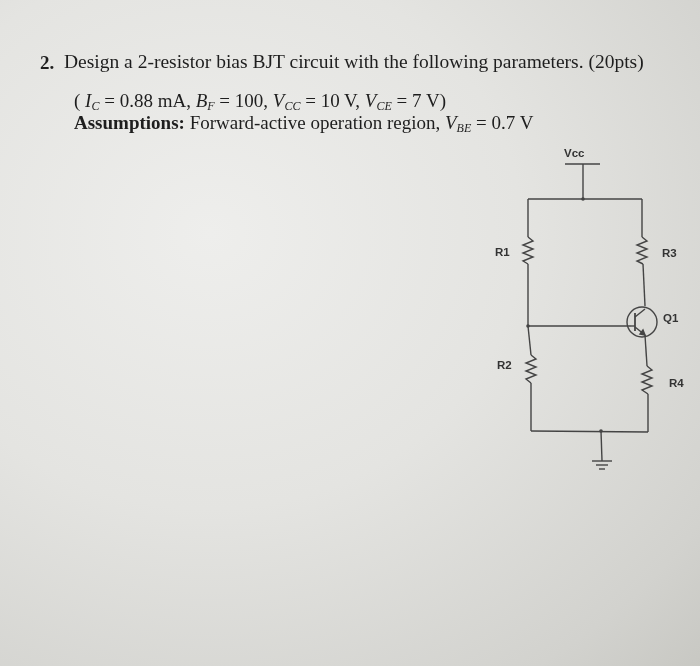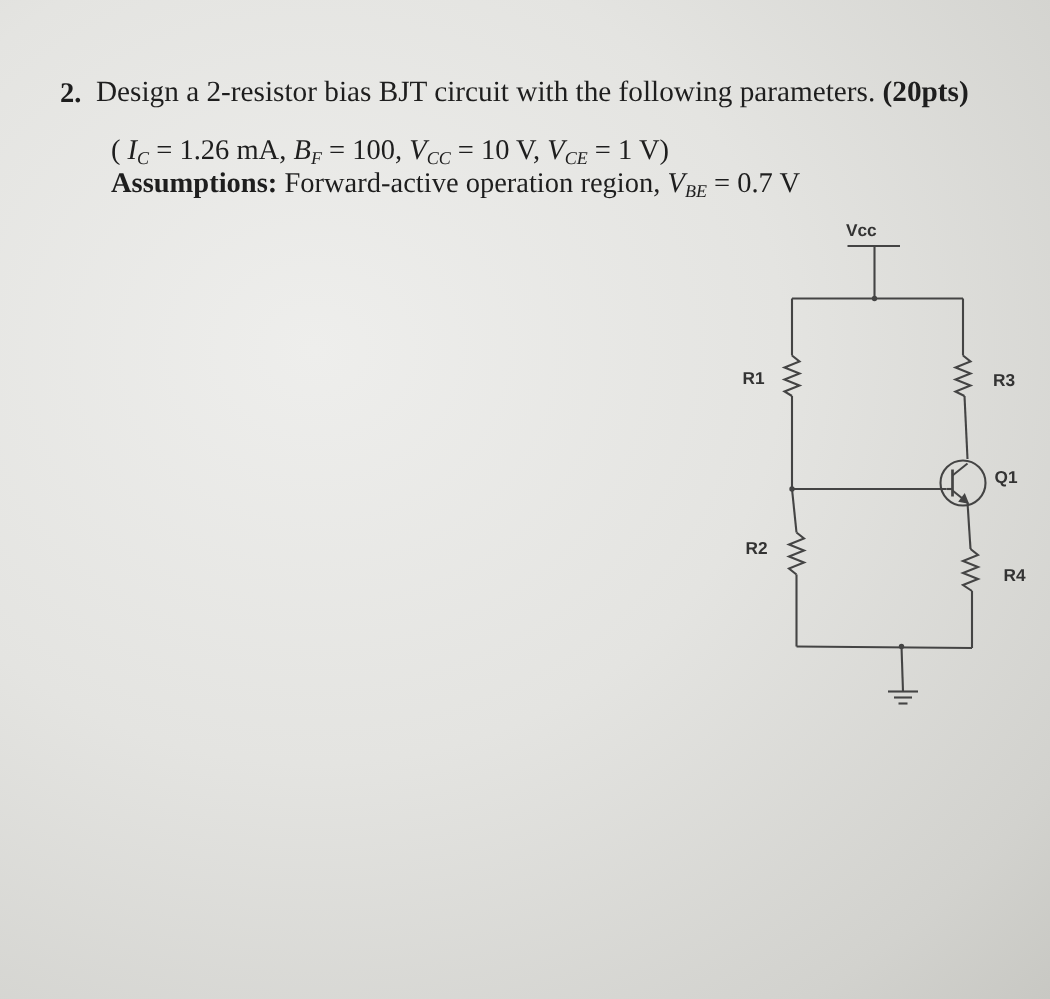--- a/index.html
+++ b/index.html
@@ -4,45 +4,45 @@
   <style>
     html, body { margin:0; padding:0; }
     body {
       width:700px; height:666px; overflow:hidden; position:relative;
       background: radial-gradient(ellipse at 30% 35%, #eeeeec 0%, #e4e4e1 45%, #d2d2ce 85%, #c8c8c3 100%);
       font-family: "Liberation Serif", serif; color:#1e1e1e;
     }
     .q-line { position:absolute; white-space:nowrap; }
     #q-num { left:40px; top:52px; font-size:19px; font-weight:bold; }
     #q-text { left:64px; top:51px; font-size:19.5px; }
-    #q-text b { font-weight:bold; }
+    #q-text b { font-weight:normal; }
     #params { left:74px; top:90px; font-size:19px; }
     #assump { left:74px; top:112px; font-size:19px;font-family:Liberation Serif, serif; }
     i sub, .sub { font-size:12px; font-style:italic; vertical-align:-3px; }
     svg text { font-family:"Liberation Sans", sans-serif; font-weight:bold; font-size:11.5px; fill:#333; }
   </style>
 </head>
 <body>
 
 <div class="q-line" id="q-num">2.</div>
 <div class="q-line" id="q-text">
   <span>Design a 2-resistor bias BJT circuit with the following parameters.</span>
   <b>(20pts)</b>
 </div>
 
 <div class="q-line" id="params">
   <span>(</span>
   <i>I</i><span class="sub">C</span>
-  <span>= 1.26 mA,</span>
+  <span>= 0.88 mA,</span>
   <i>B</i><span class="sub">F</span>
   <span>= 100,</span>
   <i>V</i><span class="sub">CC</span>
   <span>= 10 V,</span>
   <i>V</i><span class="sub">CE</span>
-  <span>= 1 V)</span>
+  <span>= 7 V)</span>
 </div>
 
 <div class="q-line" id="assump">
   <b>Assumptions:</b>
   <span>Forward-active operation region,</span>
   <i>V</i><span class="sub">BE</span>
   <span>= 0.7 V</span>
 </div>
 
 <svg width="700" height="666" style="position:absolute;left:0;top:0" viewBox="0 0 700 666">

